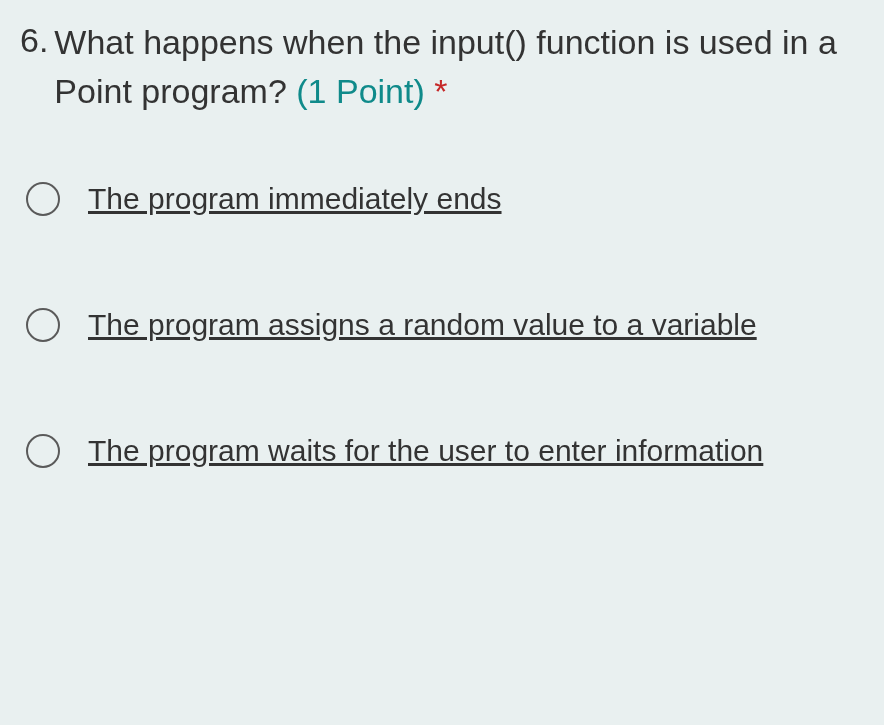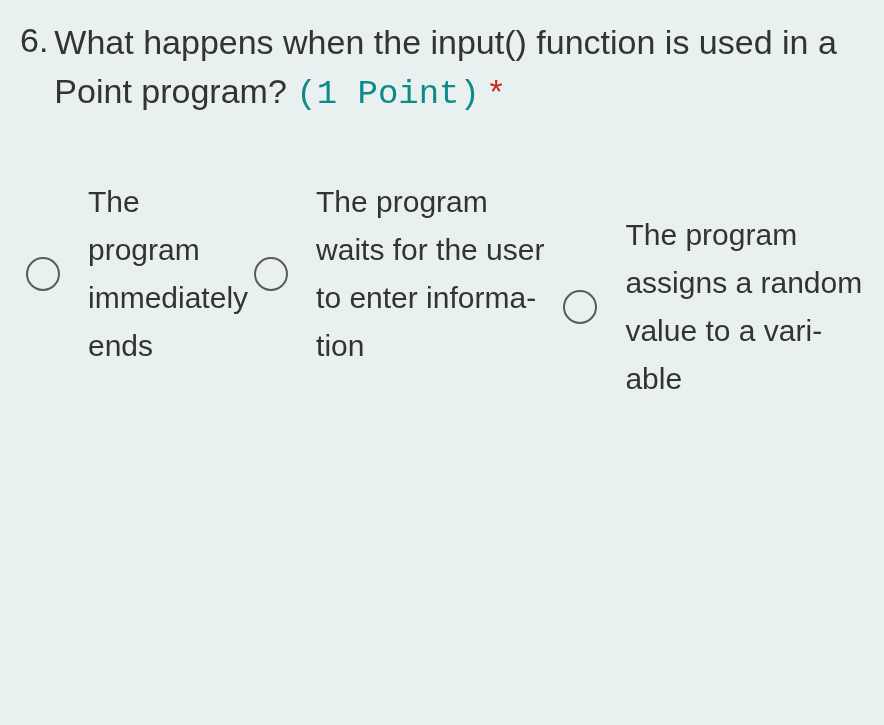--- a/index.html
+++ b/index.html
@@ -21,23 +21,23 @@
     color: #333333;
     margin-right: 6px;
     line-height: 1.35;
     white-space: nowrap;
   }
   .q-text-wrap {
     font-size: 34px;
     line-height: 1.45;
     color: #333333;
   }
-  .q-points { color: #0f8a8a; font-family: Liberation Mono, monospace; }
+  .q-points { color: #0f8a8a; }
   .q-required { color: #c62828; }
-  .options { display: flex; flex-direction: row; }
+  .options { display: flex; flex-direction: column; text-decoration: underline; }
   .option {
     display: flex;
     align-items: center;
     padding: 6px 0;
     margin-bottom: 66px;
     cursor: pointer;
   }
   .option:last-child { margin-bottom: 0; }
   .radio {
     width: 34px;
@@ -71,24 +71,24 @@
 
   <div class="options">
 
     <div class="option">
       <span class="radio"></span>
       <span class="option-label">The program immediately ends</span>
     </div>
 
     <div class="option">
       <span class="radio"></span>
-      <span class="option-label">The program waits for the user to enter informa­tion</span>
+      <span class="option-label">The program assigns a random value to a vari­able</span>
     </div>
 
     <div class="option">
       <span class="radio"></span>
-      <span class="option-label">The program assigns a random value to a vari­able</span>
+      <span class="option-label">The program waits for the user to enter informa­tion</span>
     </div>
 
 
   </div>
 
 </div>
 
 </body></html>

